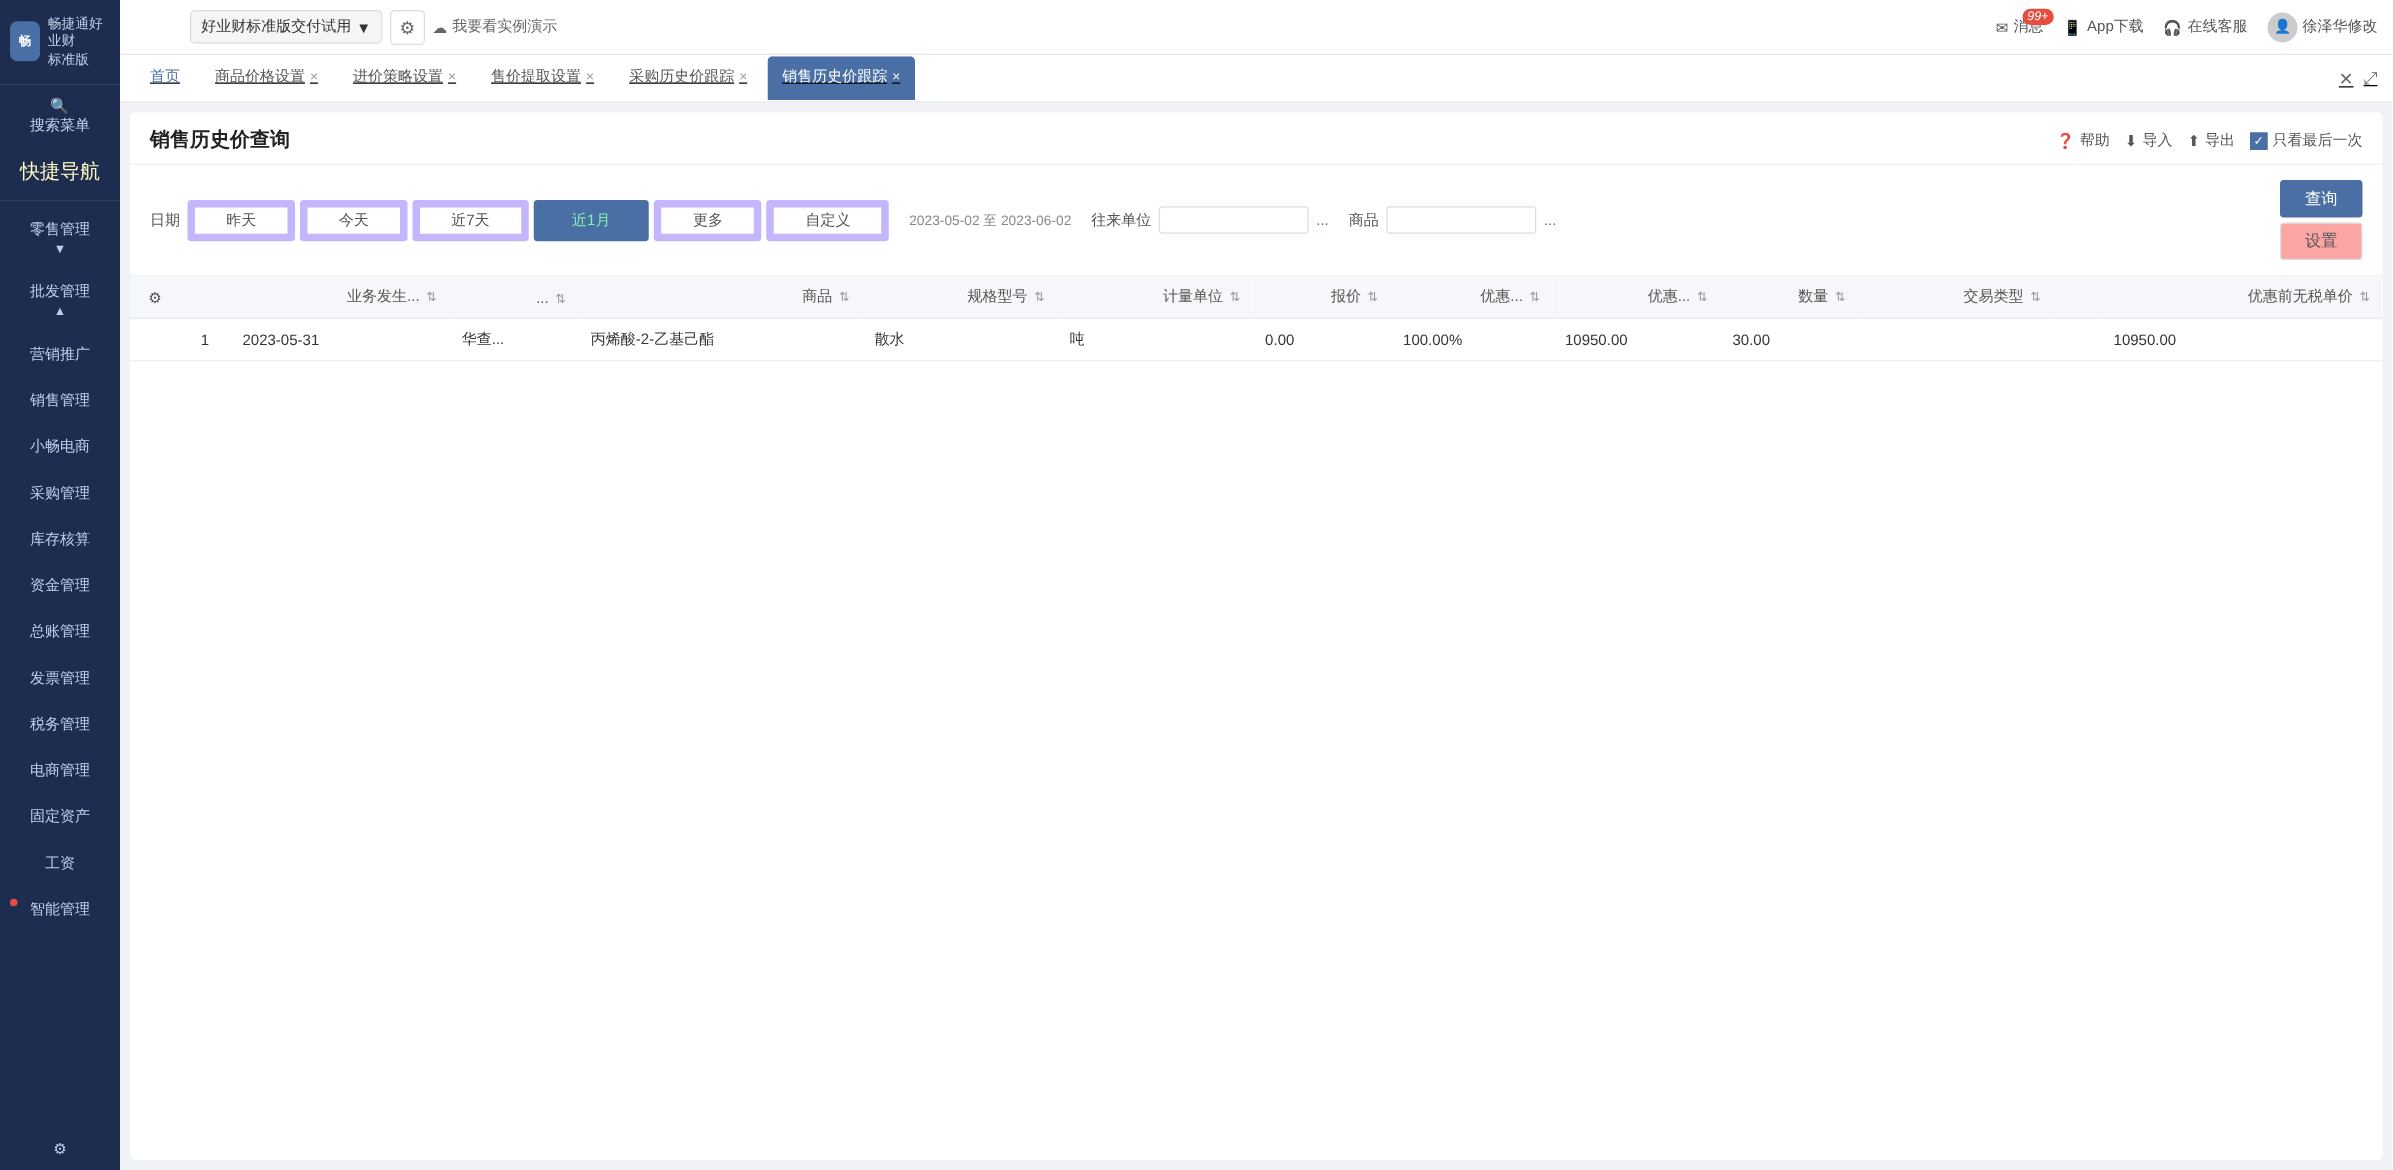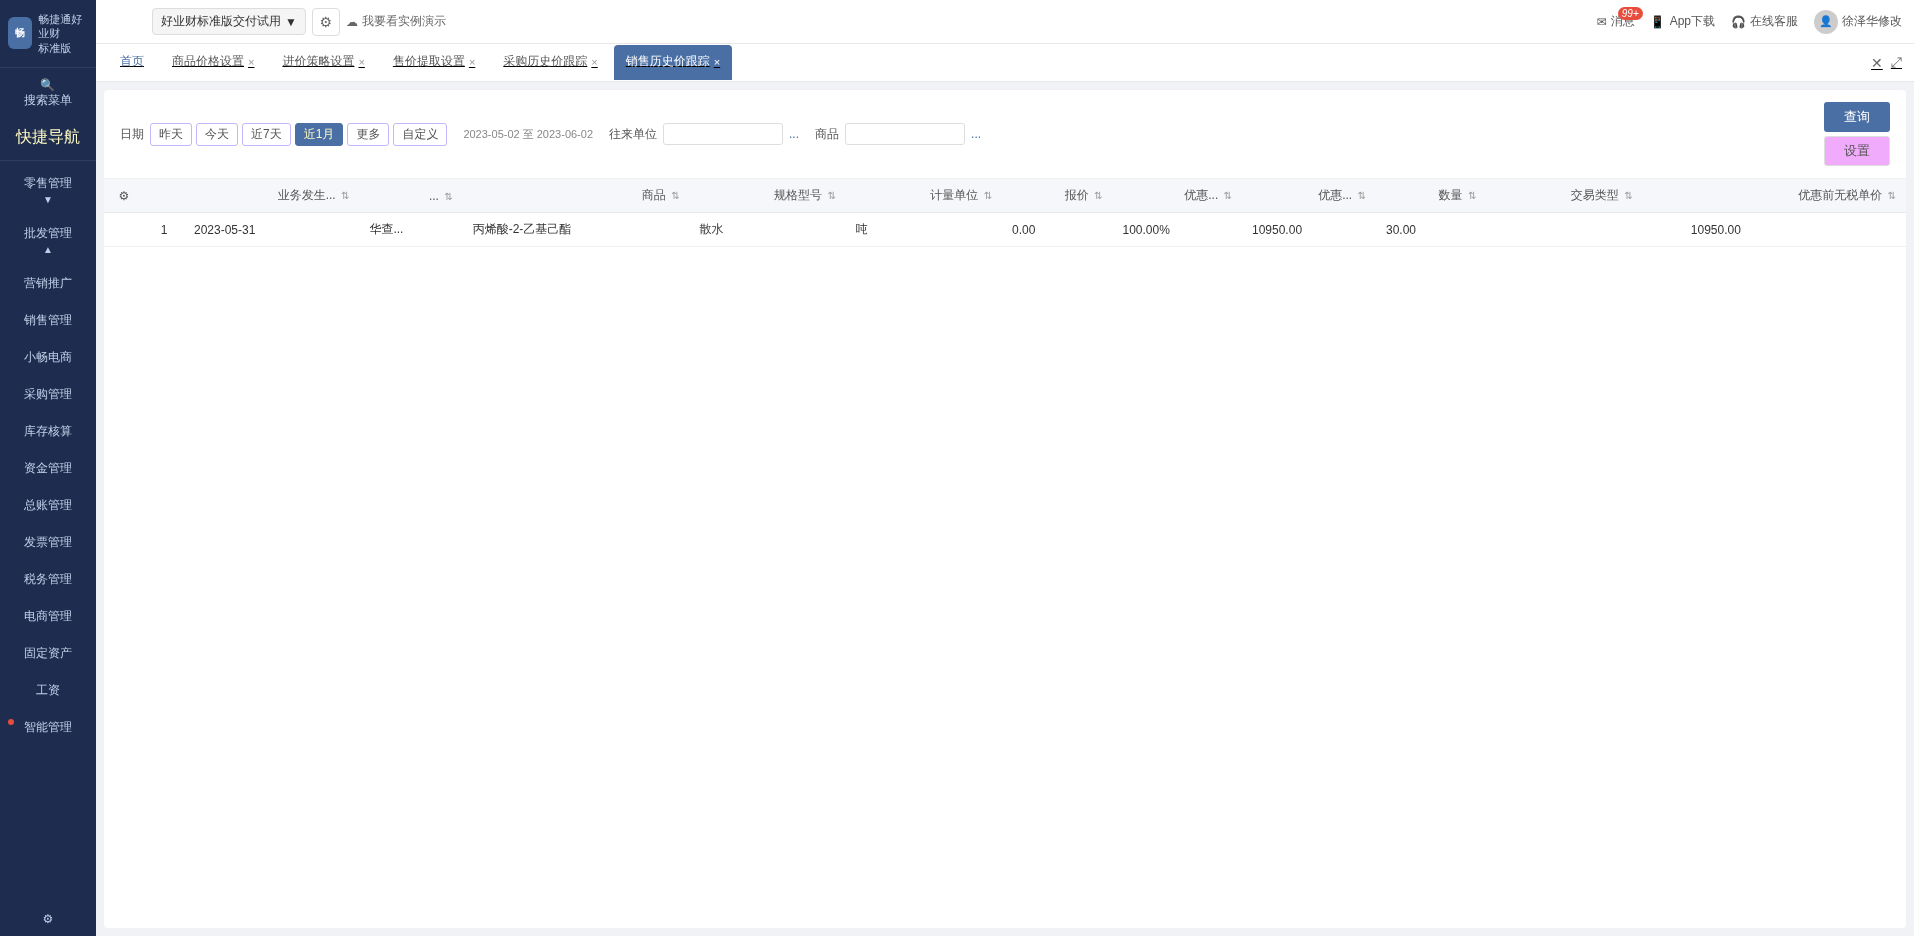--- a/index.html
+++ b/index.html
@@ -253,31 +253,31 @@
     .filter-group {
       display: flex; align-items: center; gap: 6px;
     }
     .filter-label {
       font-size: 12px; color: #555;
     }
     .date-options {
       display: flex; align-items: center; gap: 4px;
     }
     .date-btn {
-      padding: 2px 8px;
-      font-size: 12px;
-      border: 1px solid #c4b5fd;
+      padding: 2px 25px;
+      font-size: 12px;
+      border: 6px solid #c4b5fd;
       border-radius: 3px;
       cursor: pointer;
       color: #555;
       background: #fff;
     }
     .date-btn.active {
       background: #4a6fa5;
-      color: #fef9c3;
+      color: #86efac;
       border-color: #4a6fa5;
     }
     .date-range {
       font-size: 11px; color: #888;
     }
     .filter-input {
       border: 1px solid #ddd;
       border-radius: 3px;
       padding: 3px 8px;
       font-size: 12px;
@@ -291,21 +291,21 @@
     .query-btn {
       background: #4a6fa5;
       color: #fff;
       border: none;
       border-radius: 3px;
       padding: 6px 20px;
       font-size: 13px;
       cursor: pointer;
     }
     .settings-btn {
-      background: #f0abfc;
+      background: #fca5a5;
       color: #555;
       border: 1px solid #ddd;
       border-radius: 3px;
       padding: 5px 16px;
       font-size: 13px;
       cursor: pointer;
     }
     #filter-right {
       margin-left: auto;
       display: flex; flex-direction: column; gap: 4px; border-radius: 31px;
@@ -500,20 +500,41 @@
       <span class="close-btn">×</span>
     </div>
     <div id="window-controls">
       <span class="win-btn">✕</span>
       <span class="win-btn">⤢</span>
     </div>
   </div>
 
   <div id="content">
 
+    <div id="page-header">
+      <div id="page-title">销售历史价查询</div>
+      <div id="page-actions">
+        <div class="page-action-btn">
+          <span>❓</span>
+          <span>帮助</span>
+        </div>
+        <div class="page-action-btn">
+          <span>⬇</span>
+          <span>导入</span>
+        </div>
+        <div class="page-action-btn">
+          <span>⬆</span>
+          <span>导出</span>
+        </div>
+        <div class="checkbox-label">
+          <div class="checkbox-box">✓</div>
+          <span>只看最后一次</span>
+        </div>
+      </div>
+    </div>
 
     <div id="filter-bar">
       <div class="filter-group">
         <span class="filter-label">日期</span>
         <div class="date-options">
           <button class="date-btn">昨天</button>
           <button class="date-btn">今天</button>
           <button class="date-btn">近7天</button>
           <button class="date-btn active">近1月</button>
           <button class="date-btn">更多</button>

